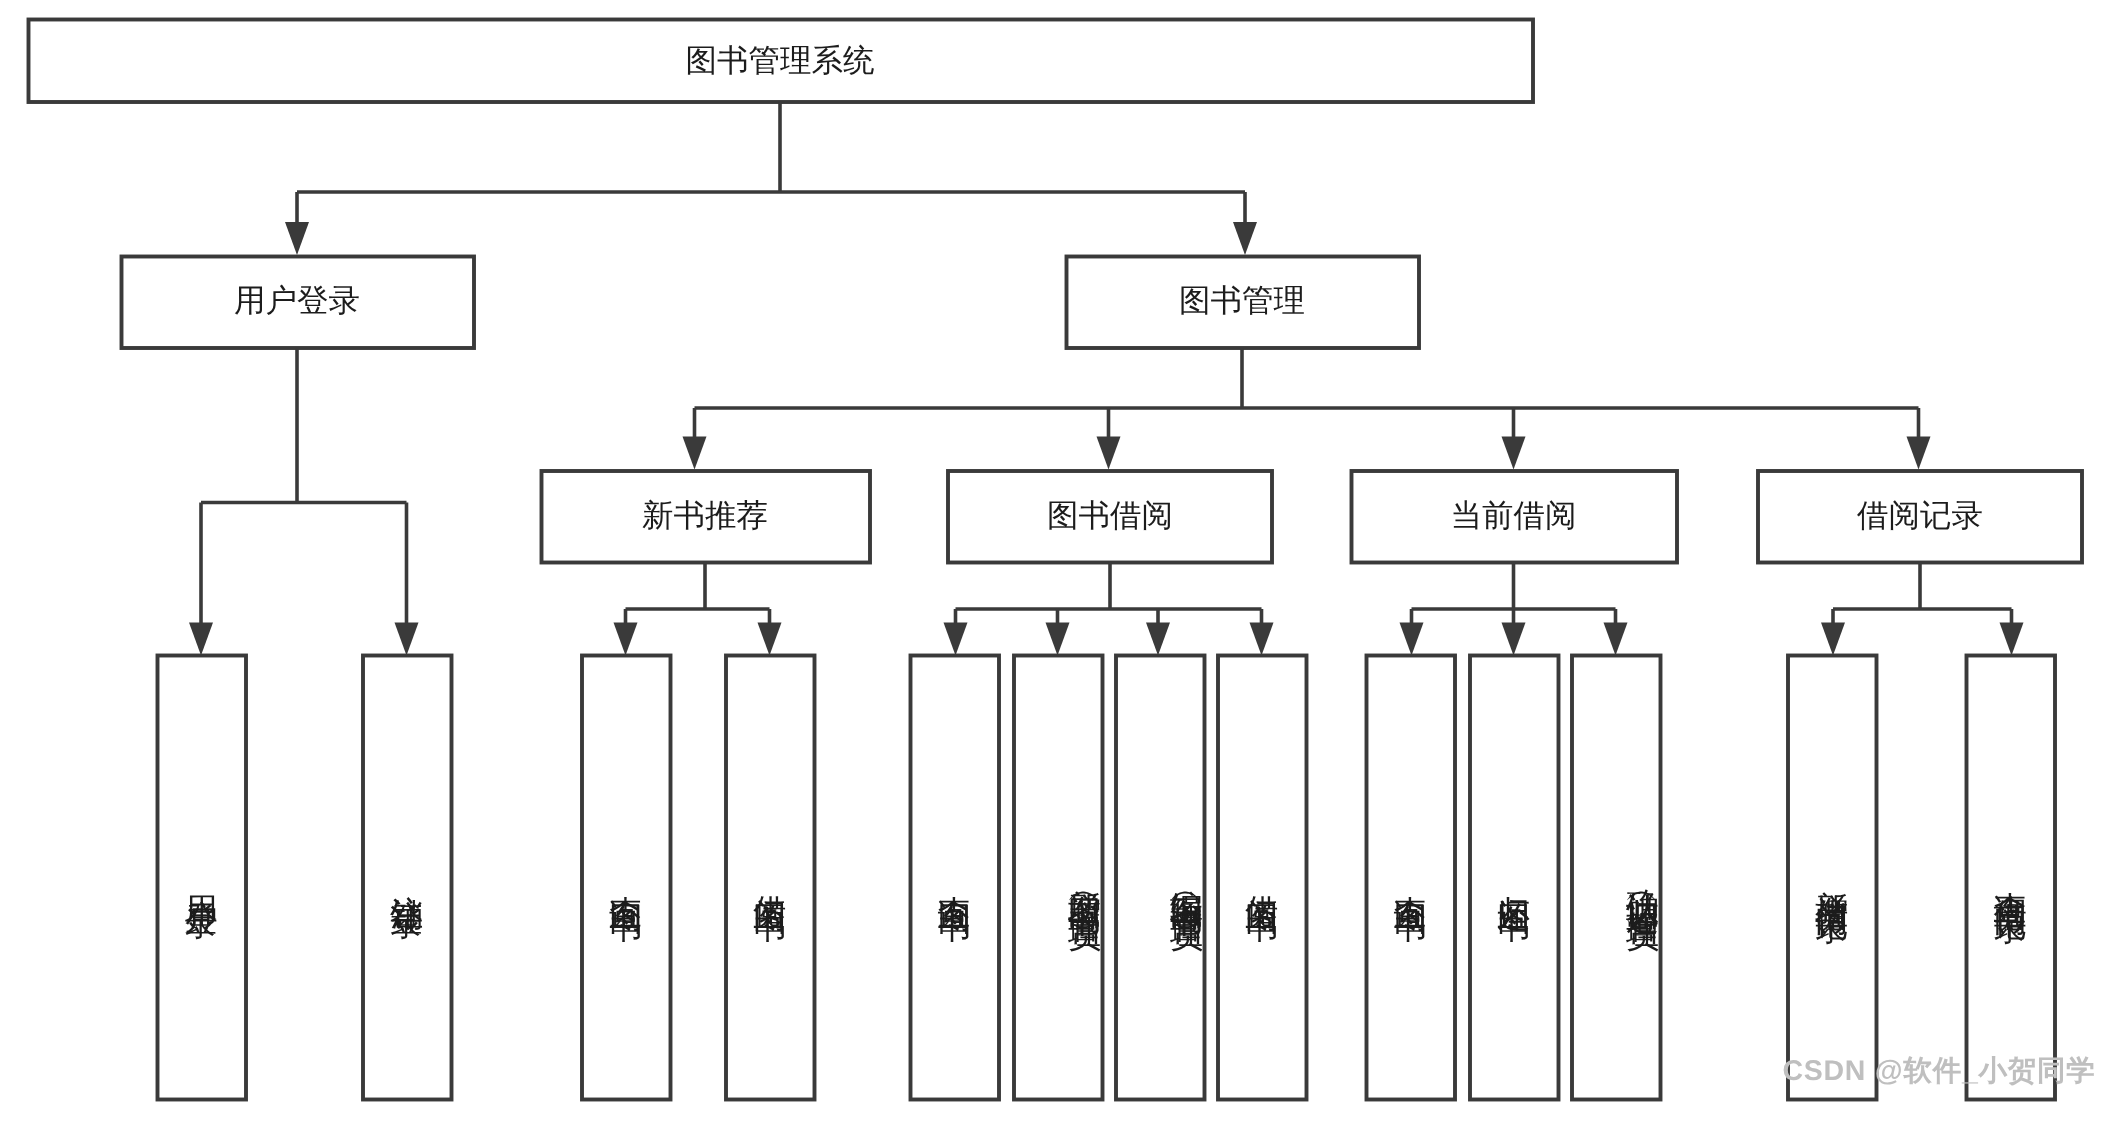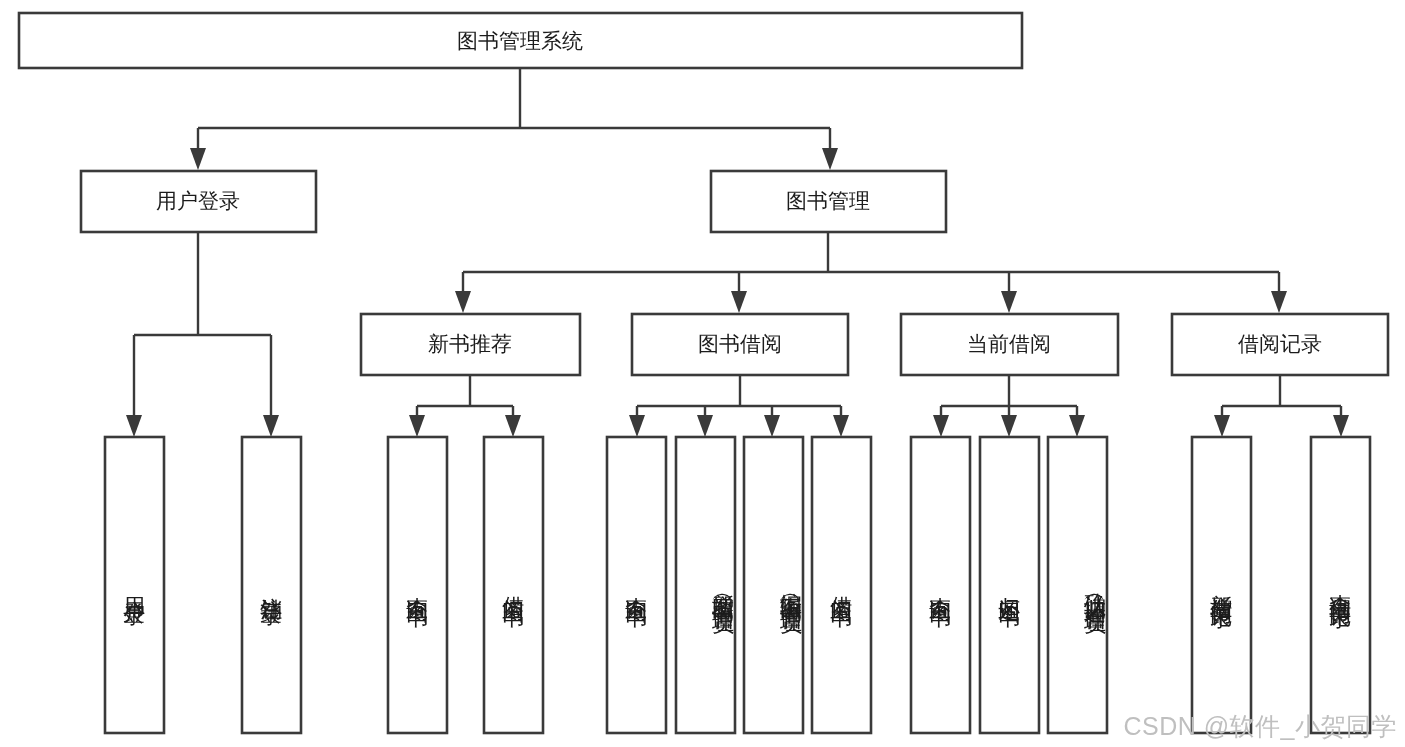--- a/index.html
+++ b/index.html
@@ -62,26 +62,27 @@
     justify-content: center;
     white-space: nowrap;
     pointer-events: none;
   }
   .leaf-label.centered {
     align-items: center;
   }
   .watermark {
     position: absolute;
     right: 8px;
-    bottom: 4px;
-    font-family: "Liberation Sans", "DejaVu Sans", sans-serif;
-    font-size: 25px;
+    bottom: 20px;
+    font-family: "Liberation Sans", "DejaVu Sans", sans-serif;
+    font-size: 19px;
     color: #bfbfbf;
     white-space: nowrap;
     letter-spacing: 0.5px;
+    font-weight: bold;
   }
 </style>
 </head>
 <body>
 
 <div id="diagram-root">
 
   <svg id="flow-svg" viewBox="0 0 1405 747">
 
     <g>

